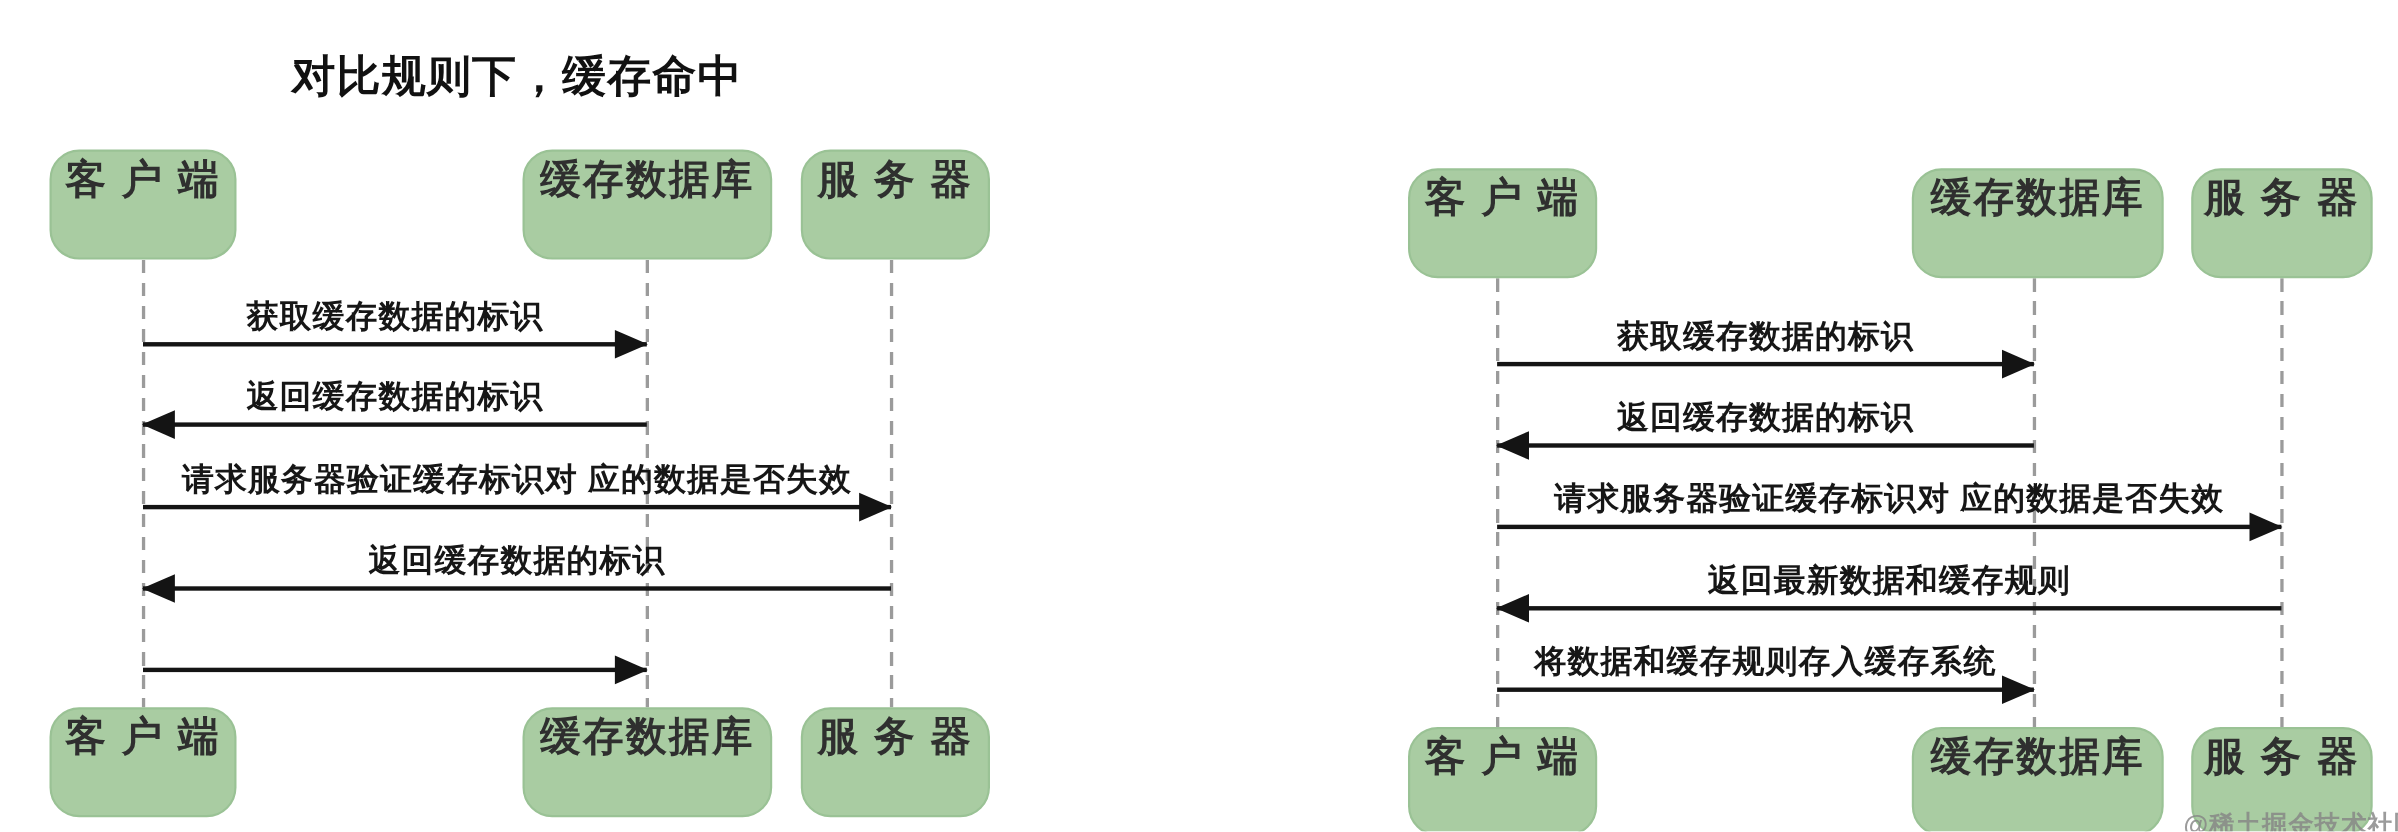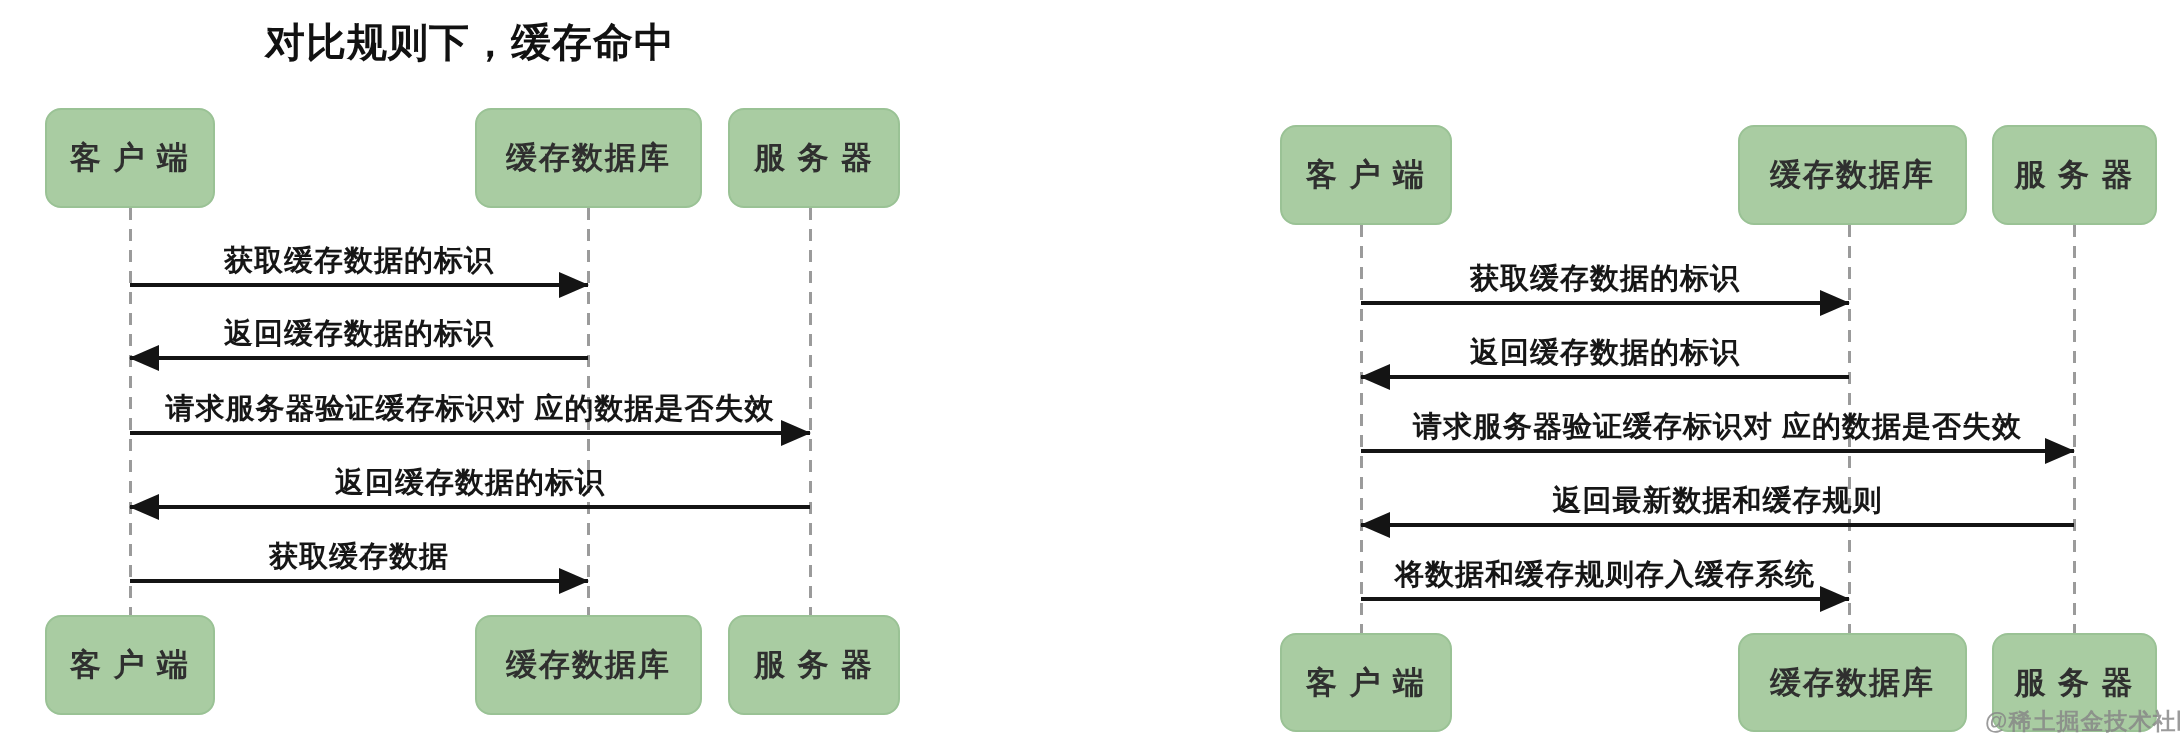--- a/index.html
+++ b/index.html
@@ -1,30 +1,30 @@
 <!DOCTYPE html>
 <html style="--background: #ffffff; --actor-fill: #a9cca2; --actor-border: #9ac295; --actor-text: #2f2f2f; --title-text: #111111; --message-text: #161616; --arrow: #141414; --lifeline: #9b9b9b; --watermark-text: #868686;"><head>
 <meta charset="utf-8">
 <style>
   html,body{margin:0;padding:0;background:#fff;}
   .stage{
     position:relative;width:2180px;height:756px;overflow:hidden;
     background:var(--background,#ffffff);
     font-family:"Liberation Sans","DejaVu Sans",sans-serif;
   }
-  .layer{position:absolute;inset:0;}
+  .layer{position:absolute;inset:0;margin-top:28px;}
   .title{
     position:absolute;text-align:center;font-size:40px;font-weight:700;
     color:var(--title-text,#111);letter-spacing:1px;line-height:1.1;white-space:nowrap;
   }
   .actor{
-    position:absolute;display:flex;align-items:center;justify-content:center;
+    position:absolute;display:flex;justify-content:center;
     box-sizing:border-box;background:var(--actor-fill,#a9cca2);
-    border:2px solid var(--actor-border,#9ac295);border-radius:16px;
-    font-size:31px;font-weight:600;color:var(--actor-text,#2f2f2f);
+    border:2px solid var(--actor-border,#9ac295);border-radius:27px;
+    font-size:37px;font-weight:600;color:var(--actor-text,#2f2f2f);
     letter-spacing:2px;white-space:nowrap;
   }
   .lifeline{
     position:absolute;width:3px;
     background:repeating-linear-gradient(to bottom,var(--lifeline,#9b9b9b) 0 12px,transparent 12px 21px);
   }
   .msg{position:absolute;height:46px;}
   .msg .label{
     position:absolute;left:0;right:0;bottom:12px;text-align:center;
     font-size:29px;font-weight:600;line-height:1;letter-spacing:1px;
@@ -75,21 +75,20 @@
       <div class="label">请求服务器验证缓存标识对 应的数据是否失效</div>
       <div class="line"></div>
       <div class="head"></div>
     </div>
     <div class="msg dir-left" style="left:130px;top:463px;width:680px;">
       <div class="label">返回缓存数据的标识</div>
       <div class="line"></div>
       <div class="head"></div>
     </div>
     <div class="msg dir-right" style="left:130px;top:537px;width:458px;">
-      <div class="label">获取缓存数据</div>
       <div class="line"></div>
       <div class="head"></div>
     </div>
 
     <div class="actor" style="left:45px;top:615px;width:170px;height:100px;">
       <span>客 户 端</span>
     </div>
     <div class="actor" style="left:475px;top:615px;width:227px;height:100px;">
       <span>缓存数据库</span>
     </div>

